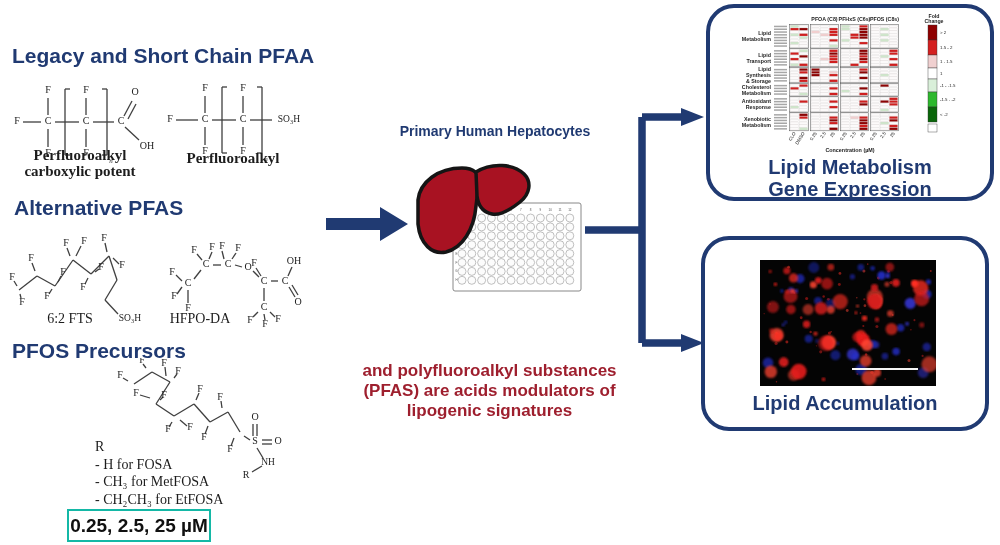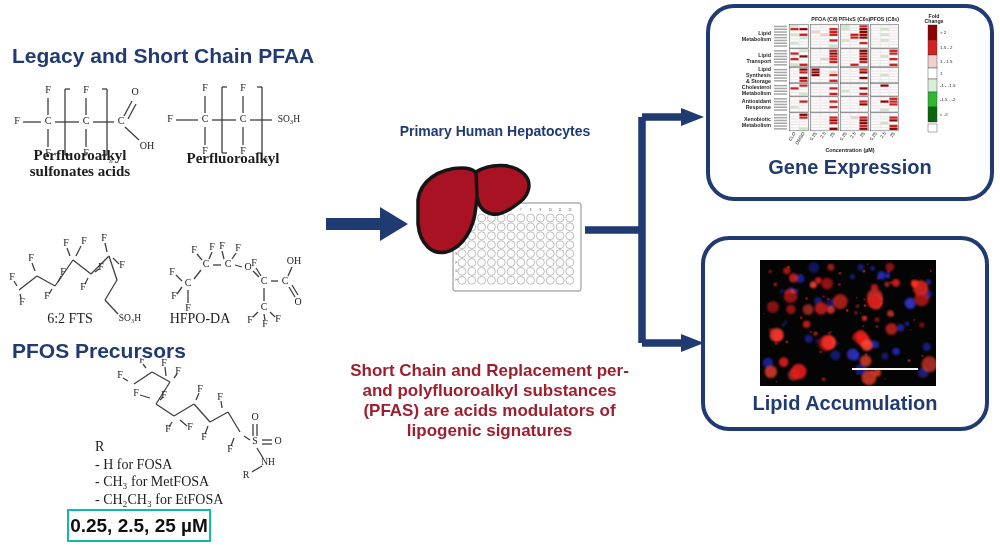--- a/index.html
+++ b/index.html
@@ -53,21 +53,21 @@
       <text x="40" y="17" font-size="10" fill="#1c1c1c" text-anchor="middle" dominant-baseline="middle">F</text>
       <text x="40" y="80" font-size="10" fill="#1c1c1c" text-anchor="middle" dominant-baseline="middle">F</text>
       <text x="78" y="17" font-size="10" fill="#1c1c1c" text-anchor="middle" dominant-baseline="middle">F</text>
       <text x="78" y="80" font-size="10" fill="#1c1c1c" text-anchor="middle" dominant-baseline="middle">F</text>
       <text x="127" y="19" font-size="10" fill="#1c1c1c" text-anchor="middle" dominant-baseline="middle">O</text>
       <text x="139" y="73" font-size="10" fill="#1c1c1c" text-anchor="middle" dominant-baseline="middle">OH</text>
       <text x="103" y="87" font-size="7" fill="#1c1c1c" text-anchor="middle" dominant-baseline="middle" font-style="italic">n</text>
     </svg>
   <div class="abs serif-cap" style="left:0px;top:147px;width:160px;">
     <div>Perfluoroalkyl</div>
-    <div>sulfonates acids</div>
+    <div>carboxylic potent</div>
   </div>
 
   <svg class="abs chem" style="left:160px;top:72px;" width="150" height="96" viewBox="0 0 150 96">
       <line x1="16" y1="48" x2="38" y2="48" stroke="#3f3f3f" stroke-width="1.3"></line>
       <line x1="52" y1="48" x2="76" y2="48" stroke="#3f3f3f" stroke-width="1.3"></line>
       <line x1="90" y1="48" x2="112" y2="48" stroke="#3f3f3f" stroke-width="1.3"></line>
       <line x1="45" y1="41" x2="45" y2="24" stroke="#3f3f3f" stroke-width="1.3"></line>
       <line x1="45" y1="55" x2="45" y2="73" stroke="#3f3f3f" stroke-width="1.3"></line>
       <line x1="83" y1="41" x2="83" y2="24" stroke="#3f3f3f" stroke-width="1.3"></line>
       <line x1="83" y1="55" x2="83" y2="73" stroke="#3f3f3f" stroke-width="1.3"></line>
@@ -84,20 +84,21 @@
       <text x="45" y="17" font-size="10" fill="#1c1c1c" text-anchor="middle" dominant-baseline="middle">F</text>
       <text x="45" y="80" font-size="10" fill="#1c1c1c" text-anchor="middle" dominant-baseline="middle">F</text>
       <text x="83" y="17" font-size="10" fill="#1c1c1c" text-anchor="middle" dominant-baseline="middle">F</text>
       <text x="83" y="80" font-size="10" fill="#1c1c1c" text-anchor="middle" dominant-baseline="middle">F</text>
       <text x="106" y="87" font-size="7" fill="#1c1c1c" text-anchor="middle" dominant-baseline="middle" font-style="italic">n</text>
     </svg>
   <div class="abs serif-cap" style="left:158px;top:150px;width:150px;">
     <div>Perfluoroalkyl</div>
   </div>
 
+  <div class="abs navy-head" style="left:14px;top:197px;">Alternative PFAS</div>
 
   <svg class="abs chem" style="left:6px;top:226px;" width="140" height="105" viewBox="0 0 140 105">
       <line x1="13" y1="64" x2="31" y2="50" stroke="#3f3f3f" stroke-width="1.3"></line>
       <line x1="31" y1="50" x2="49" y2="60" stroke="#3f3f3f" stroke-width="1.3"></line>
       <line x1="49" y1="60" x2="67" y2="34" stroke="#3f3f3f" stroke-width="1.3"></line>
       <line x1="67" y1="34" x2="85" y2="48" stroke="#3f3f3f" stroke-width="1.3"></line>
       <line x1="85" y1="48" x2="103" y2="30" stroke="#3f3f3f" stroke-width="1.3"></line>
       <line x1="103" y1="30" x2="111" y2="54" stroke="#3f3f3f" stroke-width="1.3"></line>
       <line x1="111" y1="54" x2="99" y2="74" stroke="#3f3f3f" stroke-width="1.3"></line>
       <line x1="99" y1="74" x2="112" y2="88" stroke="#3f3f3f" stroke-width="1.3"></line>
@@ -360,21 +361,20 @@
     <path d="M 72 14 C 88 4 110 6 120 16 C 128 24 126 36 116 44 C 106 52 96 58 88 56 C 78 54 74 46 73 38 Z" fill="#A81222" stroke="#151515" stroke-width="3.5" stroke-linejoin="round"></path>
   </svg>
 
   <svg class="abs" style="left:575px;top:95px;" width="140" height="270" viewBox="0 0 140 270">
     <path d="M 10 135 L 67 135 M 67 22 L 67 248 M 67 22 L 106 22 M 67 248 L 106 248" fill="none" stroke="#203A72" stroke-width="7.5"></path>
     <polygon points="106,13 129,22 106,31" fill="#203A72"></polygon>
     <polygon points="106,239 129,248 106,257" fill="#203A72"></polygon>
   </svg>
 
   <div class="abs statement" style="left:322px;top:361px;width:335px;">
-    <div>Short Chain and Replacement per-</div>
     <div>and polyfluoroalkyl substances</div>
     <div>(PFAS) are acids modulators of</div>
     <div>lipogenic signatures</div>
   </div>
 
   <div class="abs panel" style="left:706px;top:4px;width:288px;height:197px;">
     <svg class="abs" id="heatmap-svg" style="left:12px;top:4px;" width="256" height="148" viewBox="0 0 256 148">
         <rect x="67.4" y="12.4" width="19.2" height="23.599999999999998" fill="none" stroke="#4a4a4a" stroke-width="0.5"></rect>
         <rect x="88.4" y="12.4" width="28.2" height="23.599999999999998" fill="none" stroke="#4a4a4a" stroke-width="0.5"></rect>
         <rect x="118.4" y="12.4" width="28.2" height="23.599999999999998" fill="none" stroke="#4a4a4a" stroke-width="0.5"></rect>
@@ -847,20 +847,21 @@
         <text x="218" y="63" font-size="4.4" fill="#1c1c1c" text-anchor="start">1</text>
         <rect x="206" y="67" width="9" height="13" fill="#d9efd9" stroke="#333" stroke-width="0.4"></rect>
         <text x="218" y="75" font-size="4.4" fill="#1c1c1c" text-anchor="start">-1 - -1.5</text>
         <rect x="206" y="80" width="9" height="15" fill="#2db82d" stroke="#333" stroke-width="0.4"></rect>
         <text x="218" y="89" font-size="4.4" fill="#1c1c1c" text-anchor="start">-1.5 - -2</text>
         <rect x="206" y="95" width="9" height="15" fill="#0a660a" stroke="#333" stroke-width="0.4"></rect>
         <text x="218" y="104" font-size="4.4" fill="#1c1c1c" text-anchor="start">&lt; -2</text>
         <rect x="206" y="112" width="9" height="8" fill="#fff" stroke="#333" stroke-width="0.4"></rect>
       </svg>
     <div class="panel-cap" style="top:148px;">
+      <div>Lipid Metabolism</div>
       <div>Gene Expression</div>
     </div>
   </div>
 
   <div class="abs panel" style="left:701px;top:236px;width:288px;height:195px;">
     <svg class="abs" id="fluor-svg" style="left:55px;top:20px;" width="176" height="126" viewBox="0 0 176 126">
         <rect x="0" y="0" width="176" height="126" fill="#040404"></rect>
         <filter id="blur1">
           <feGaussianBlur stdDeviation="1"></feGaussianBlur>
         </filter>

